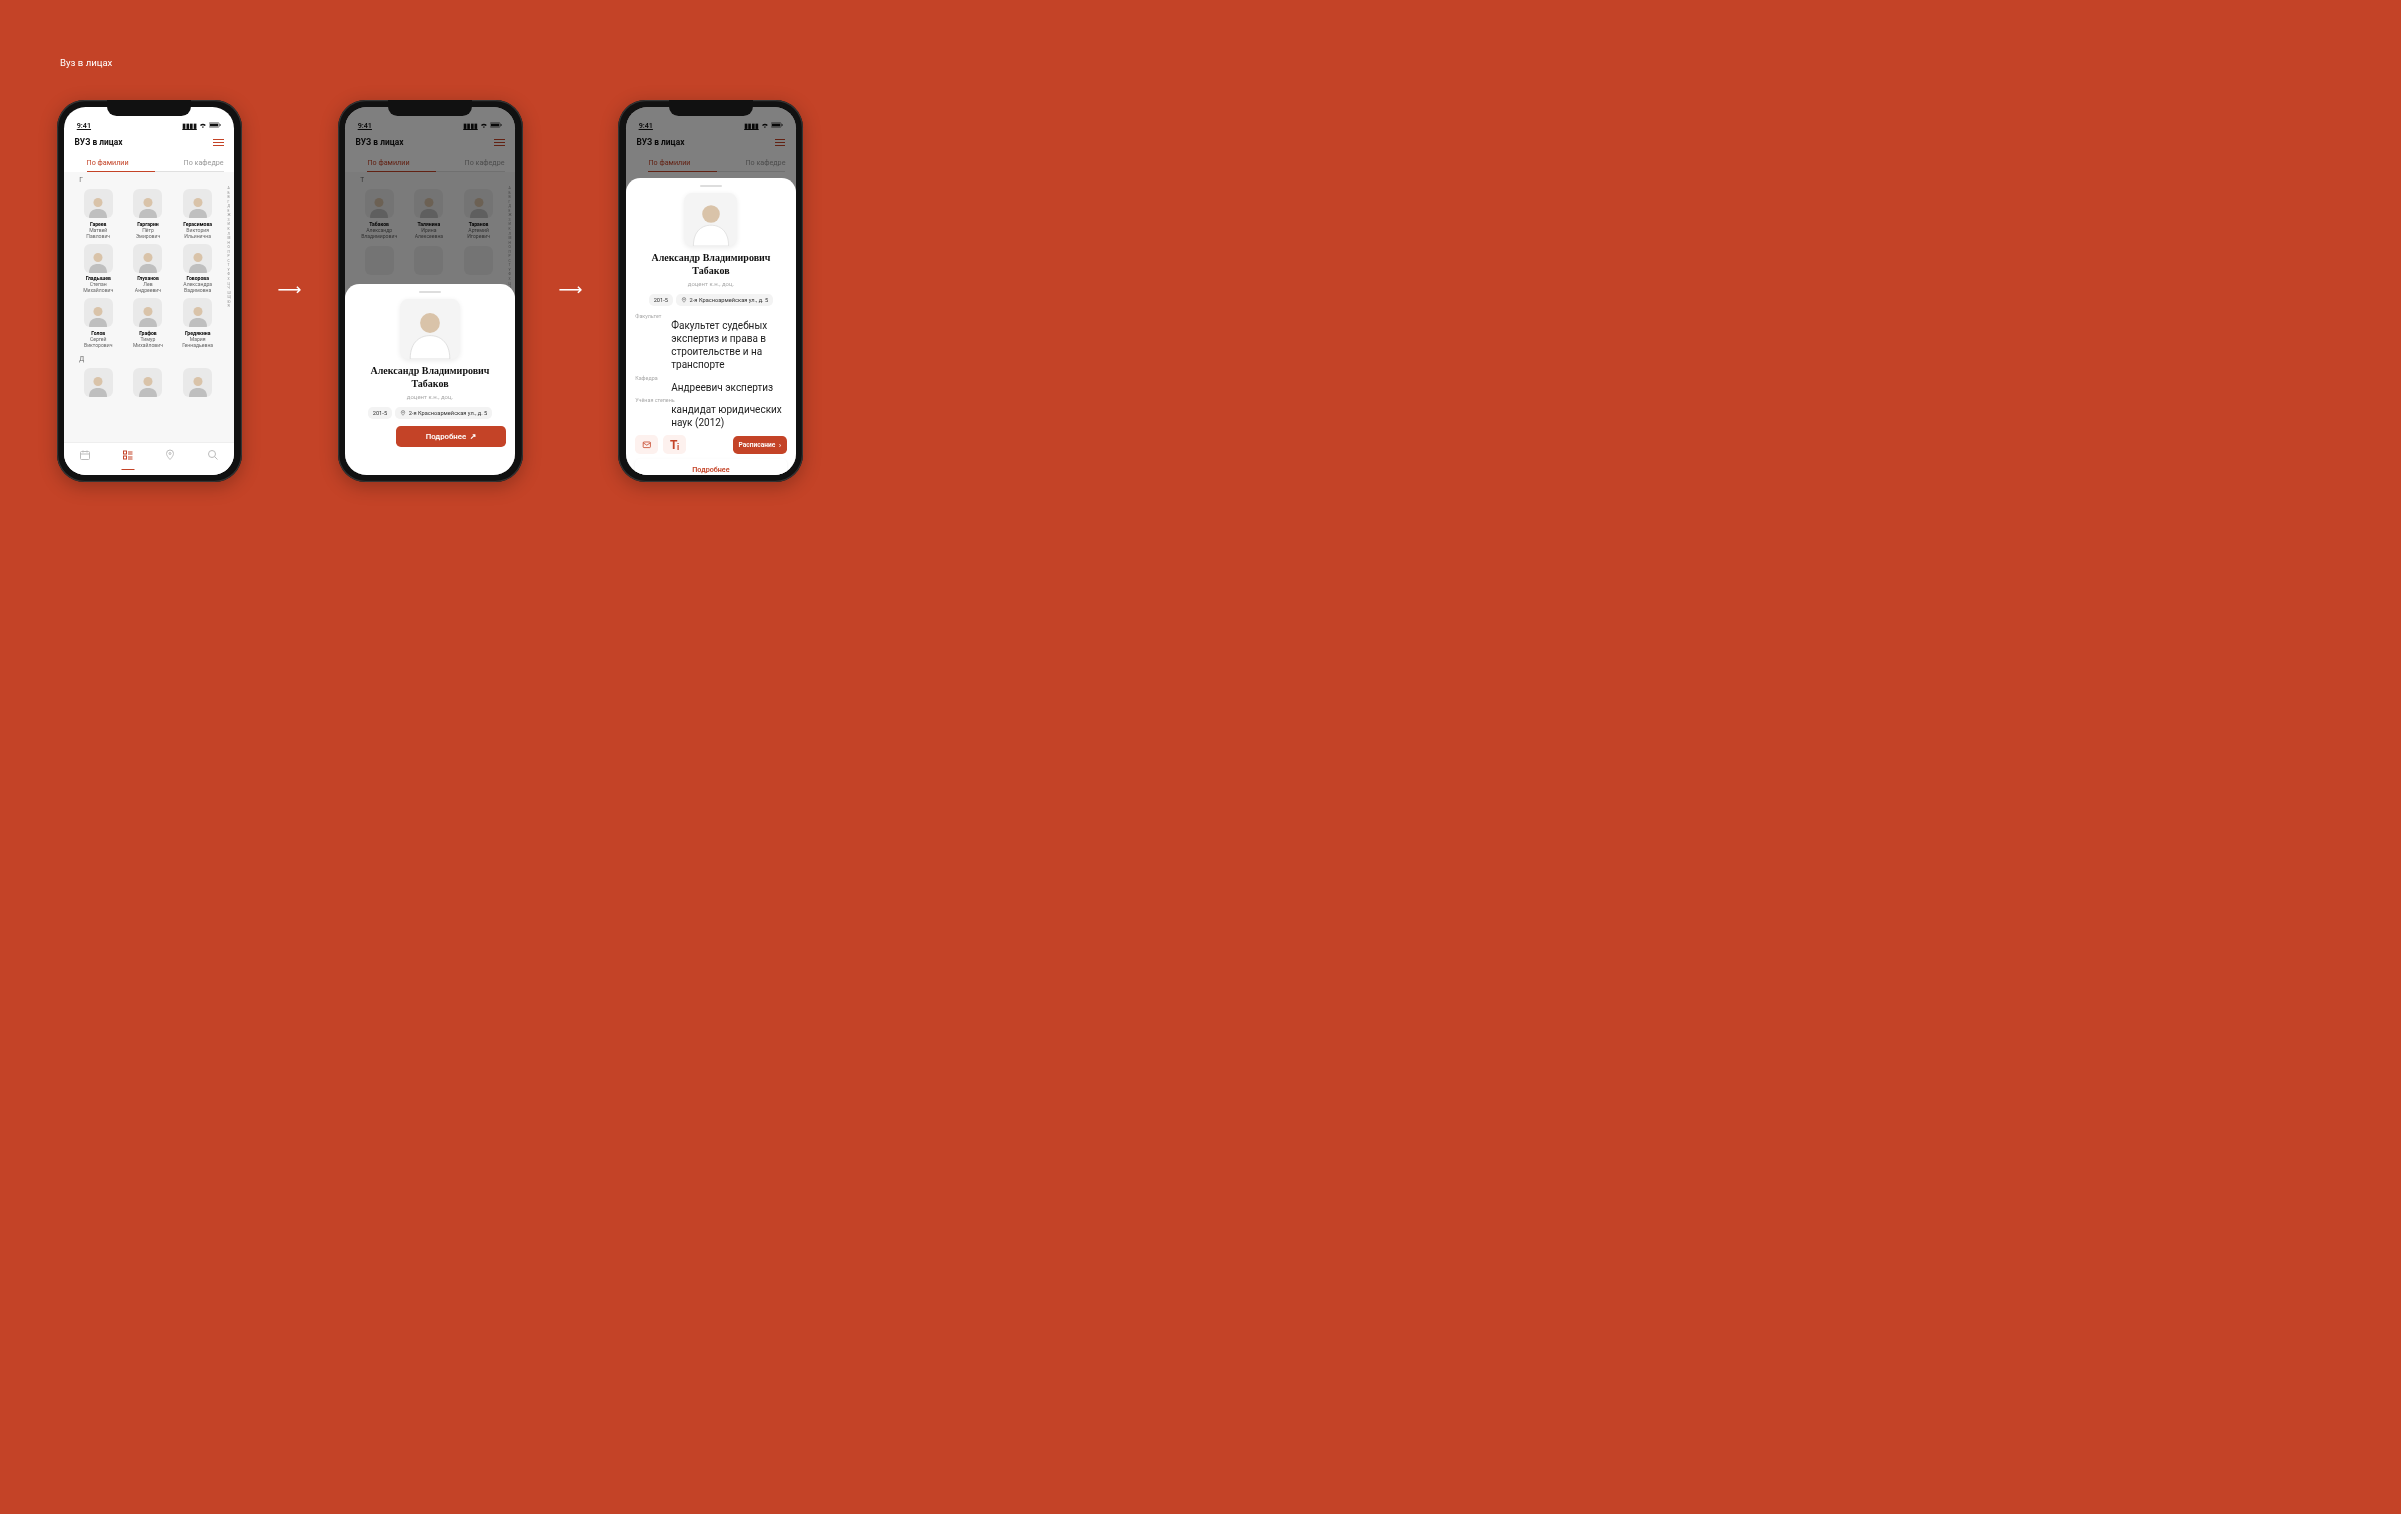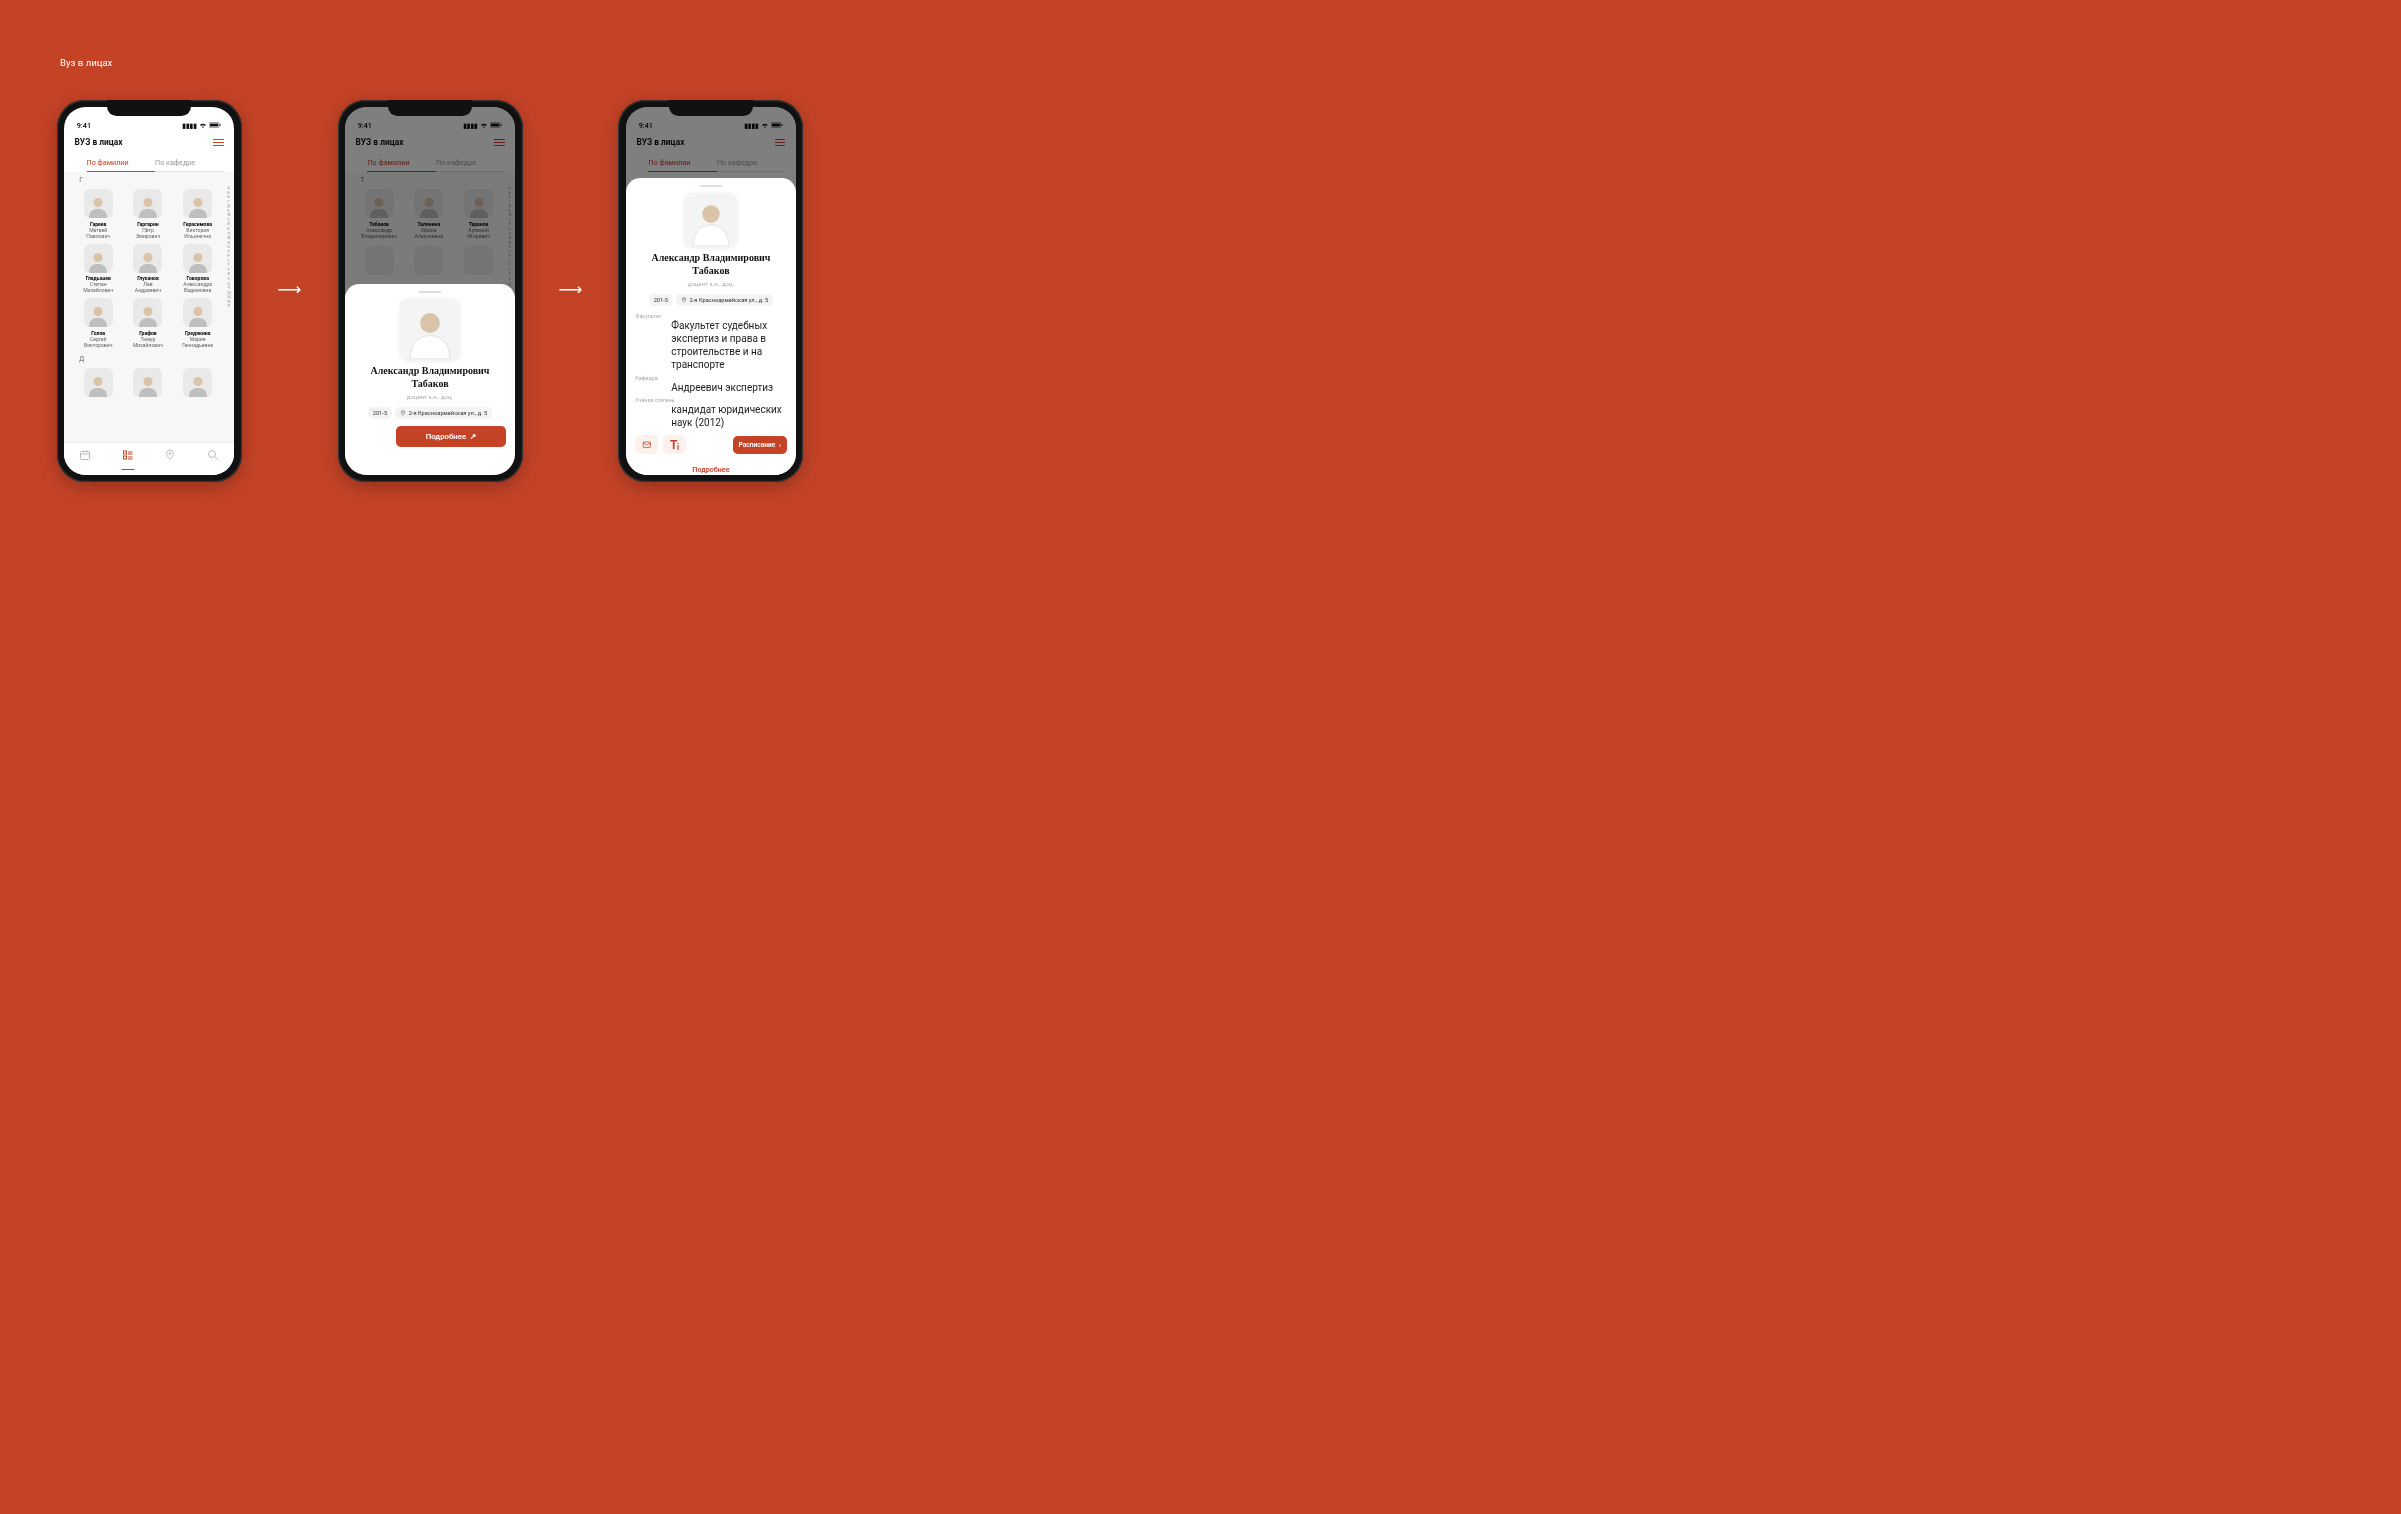--- a/index.html
+++ b/index.html
@@ -64,20 +64,21 @@
   
   .status-bar {
     height: 24px;
     display: flex;
     align-items: flex-end;
     justify-content: space-between;
     padding: 0 13px 1.2px;
     font-size: 7.2px;
     font-weight: 600;
     color: #111;
+    text-decoration: underline;
   }
   .status-icons {
     display: flex; gap: 2.4px; align-items: center;
     font-size: 6.6px;
   }
   
   .app-header {
     display: flex;
     justify-content: space-between;
     align-items: center;
@@ -97,21 +98,21 @@
   }
   .tab {
     flex: 1;
     font-size: 7.2px;
     color: #999;
     padding: 3.6px 0;
     text-align: left;
     border-bottom: 0.6px solid #e0e0e0;
     cursor: pointer;
   }
-  .tab:last-child { }
+  .tab:last-child { text-align: right; }
   .tab.active {
     color: #c44327;
     border-bottom: 1.2px solid #c44327;
   }
   
   .content {
     height: calc(100% - 88px);
     overflow: hidden;
     position: relative;
     background: #f7f7f7;

